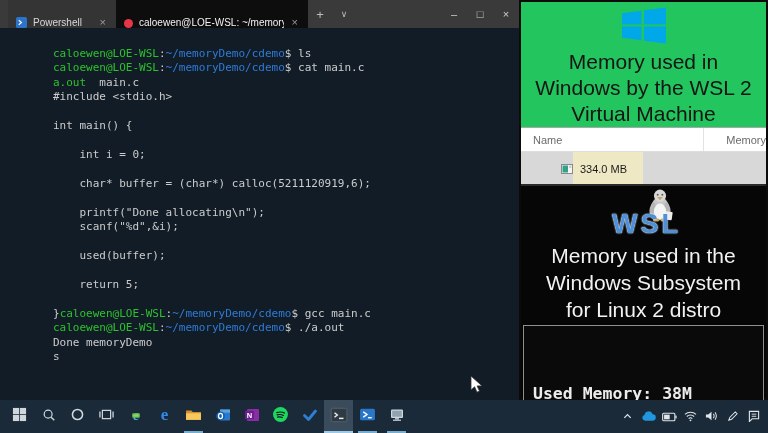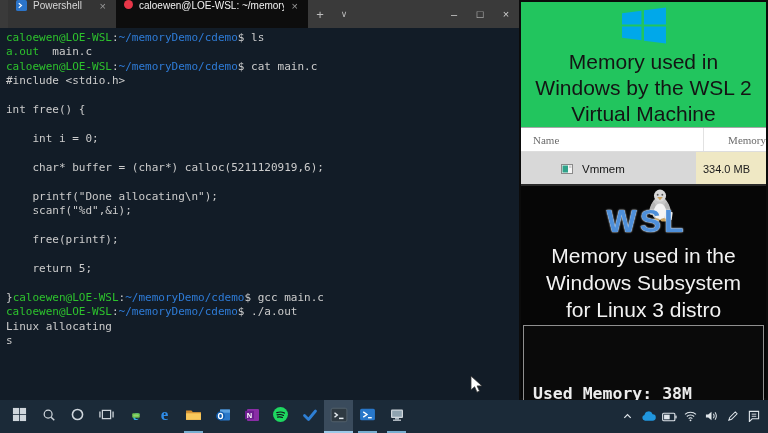--- a/index.html
+++ b/index.html
@@ -2,54 +2,54 @@
 <html style="--terminal-bg: #121c27; --terminal-fg: #cccccc; --terminal-green: #2dc22d; --terminal-blue: #2e7bd6; --windows-blue: #00a8ea; --wsl-blue: #4e8fd9; --memory-cell: #efe8c4; --taskbar-bg: #1b2a38;"><head>
 <meta charset="utf-8">
 <style>
   html,body{margin:0;padding:0;background:#000;}
   #screen{position:relative;width:768px;height:433px;background:#000;overflow:hidden;
           font-family:"Liberation Sans",sans-serif;}
 
   
   #terminal{position:absolute;left:0;top:0;width:519px;height:400px;background:var(--terminal-bg,#121c27);}
   #titlebar{position:relative;height:28px;background:#3a3a3a;display:flex;align-items:stretch;padding-left:8px;box-sizing:border-box;}
-  .tab{display:flex;align-items:flex-start;gap:6px;padding:0 8px;font-size:10px;color:#d8d8d8;max-width:180px;white-space:nowrap;overflow:hidden;}
+  .tab{display:flex;align-items:flex-end;gap:6px;padding:0 8px;font-size:10px;color:#d8d8d8;max-width:180px;white-space:nowrap;overflow:hidden;}
   .tab.inactive{background:#343434;width:92px;}
   .tab.active{background:#0d0d0d;color:#f2f2f2;width:176px;}
   .tablabel{overflow:hidden;text-overflow:clip;flex:1;}
   .tabclose{color:#9a9a9a;font-size:11px;padding:0 2px;flex:none;}
   .ps-tab-ico{flex:none;display:inline-flex;}
   .wsl-tab-ico{flex:none;width:9px;height:9px;border-radius:50%;background:#e73648;}
   .tbtn{width:24px;display:flex;align-items:center;justify-content:center;color:#bdbdbd;font-size:13px;}
   .tbtn.small{font-size:9px;}
   #wincontrols{position:absolute;right:0;top:0;height:28px;display:flex;}
   .wc{width:26px;height:28px;display:flex;align-items:center;justify-content:center;color:#cfcfcf;font-size:11px;}
-  #termbody{padding:3px 0 0 6px;font-family:"DejaVu Sans Mono",monospace;font-size:11px;line-height:14.45px;}
+  #termbody{padding:19px 0 0 6px;font-family:"DejaVu Sans Mono",monospace;font-size:11px;line-height:14.45px;margin-left:47px;}
   .tline{white-space:pre;height:14.45px;}
   .c-g{color:var(--terminal-green,#2dc22d);}
   .c-b{color:var(--terminal-blue,#2e7bd6);}
   .c-w{color:var(--terminal-fg,#cccccc);}
 
   
   #panel{position:absolute;left:519px;top:0;width:249px;height:400px;box-sizing:border-box;border:2px solid #0b0b0b;background:#050505;display:flex;flex-direction:column;}
   .sec-windows{background:#22c55e;height:129px;text-align:center;padding-top:5px;box-sizing:border-box;}
   .winlogo{display:inline-block;margin-bottom:1px;}
   .ptitle{font-size:21px;line-height:26px;color:#141414;margin:0 auto;max-width:228px;}
   .sec-table{background:#fff;height:57px;border-top:1px solid #a8a8a8;box-sizing:border-box;font-size:11px;}
-  .thead{height:23px;display:flex;align-items:center;color:#6b6b6b;border-bottom:1px solid #ddd;font-family:Liberation Serif, serif;}
+  .thead{height:23px;display:flex;align-items:center;color:#6b6b6b;border-bottom:1px solid #ddd;}
   .th-name{flex:1;padding-left:12px;}
   .th-mem{width:62px;text-align:right;border-left:1px solid #e2e2e2;height:100%;display:flex;align-items:center;justify-content:flex-end;}
   .trow{height:33px;background:#d8d8d8;display:flex;align-items:center;}
   .row-ico{margin-left:40px;display:inline-flex;}
   .row-name{margin-left:9px;color:#161616;font-size:11.5px;flex:1;}
   .mem-cell{width:70px;height:100%;background:var(--memory-cell,#efe8c4);display:flex;align-items:center;justify-content:flex-end;padding-right:16px;box-sizing:border-box;color:#1c1c1c;}
   .sec-wsl{background:#060606;height:146px;border-top:2px solid #2a2a2a;box-sizing:border-box;text-align:center;}
   .wsl-logo{position:relative;height:56px;}
   .tux{position:absolute;left:50%;top:2px;margin-left:2px;}
-  .wsl-word{position:absolute;left:6px;right:0;bottom:2px;font-size:32px;font-weight:bold;letter-spacing:3px;color:var(--wsl-blue,#4e8fd9);text-shadow:0 0 2px #e8f1fb,0 0 1px #ffffff;}
+  .wsl-word{position:absolute;left:6px;right:0;bottom:2px;font-size:27px;font-weight:bold;letter-spacing:3px;color:var(--wsl-blue,#4e8fd9);text-shadow:0 0 2px #e8f1fb,0 0 1px #ffffff;}
   .wtitle{font-size:21px;line-height:27px;color:#f2f2f2;margin:0 auto;max-width:218px;}
   .sec-stats{flex:1;background:#0a0a0a;border:1px solid #8f8f8f;margin:2px;padding:3px 9px;font-family:"DejaVu Sans Mono",monospace;font-size:16.5px;font-weight:bold;line-height:26px;color:#ececec;white-space:pre;text-align:left;}
 
   
   #taskbar{position:absolute;left:0;top:400px;width:768px;height:33px;background:var(--taskbar-bg,#1b2a38);display:flex;}
   #tb-left{display:flex;padding-left:5px;}
   .tbi{position:relative;width:29px;height:33px;display:flex;align-items:center;justify-content:center;}
   .tbi.active{background:#3a4b5c;}
   .tbi.running::after{content:'';position:absolute;left:5px;right:5px;bottom:0;height:2px;background:#77aed0;}
   .tbi.active.running::after{left:0;right:0;background:#9cc9e8;}
@@ -84,40 +84,40 @@
       <div class="tbtn">+</div>
       <div class="tbtn small">∨</div>
       <div id="wincontrols">
         <span class="wc">–</span>
         <span class="wc">□</span>
         <span class="wc">×</span>
       </div>
     </div>
     <div id="termbody">
         <div class="tline"><span class="c-g">caloewen@LOE-WSL</span><span class="c-w">:</span><span class="c-b">~/memoryDemo/cdemo</span><span class="c-w">$ </span><span class="c-w">ls</span></div>
+        <div class="tline"><span class="c-g">caloewen@LOE-WSL</span><span class="c-w">:</span><span class="c-b">~/memoryDemo/cdemo</span><span class="c-w">$ </span><span class="c-w">cat main.c</span></div>
         <div class="tline"><span class="c-g">a.out</span><span class="c-w">  main.c</span></div>
-        <div class="tline"><span class="c-g">caloewen@LOE-WSL</span><span class="c-w">:</span><span class="c-b">~/memoryDemo/cdemo</span><span class="c-w">$ </span><span class="c-w">cat main.c</span></div>
         <div class="tline"><span class="c-w">#include &lt;stdio.h&gt;</span></div>
         <div class="tline">&nbsp;</div>
-        <div class="tline"><span class="c-w">int free() {</span></div>
+        <div class="tline"><span class="c-w">int main() {</span></div>
         <div class="tline">&nbsp;</div>
         <div class="tline"><span class="c-w">    int i = 0;</span></div>
         <div class="tline">&nbsp;</div>
         <div class="tline"><span class="c-w">    char* buffer = (char*) calloc(5211120919,6);</span></div>
         <div class="tline">&nbsp;</div>
         <div class="tline"><span class="c-w">    printf("Done allocating\n");</span></div>
         <div class="tline"><span class="c-w">    scanf("%d",&amp;i);</span></div>
         <div class="tline">&nbsp;</div>
-        <div class="tline"><span class="c-w">    free(printf);</span></div>
+        <div class="tline"><span class="c-w">    used(buffer);</span></div>
         <div class="tline">&nbsp;</div>
         <div class="tline"><span class="c-w">    return 5;</span></div>
         <div class="tline">&nbsp;</div>
         <div class="tline"><span class="c-w">}</span><span class="c-g">caloewen@LOE-WSL</span><span class="c-w">:</span><span class="c-b">~/memoryDemo/cdemo</span><span class="c-w">$ </span><span class="c-w">gcc main.c</span></div>
         <div class="tline"><span class="c-g">caloewen@LOE-WSL</span><span class="c-w">:</span><span class="c-b">~/memoryDemo/cdemo</span><span class="c-w">$ </span><span class="c-w">./a.out</span></div>
-        <div class="tline"><span class="c-w">Linux allocating</span></div>
+        <div class="tline"><span class="c-w">Done memoryDemo</span></div>
         <div class="tline"><span class="c-w">s</span></div>
       </div>
   </div>
 
   <div id="panel">
     <div class="sec-windows">
       <span class="winlogo">
         <svg viewBox="0 0 90 72" width="46" height="37">
             <g fill="#00a8ea">
               <polygon points="2,12 40,7 40,34 2,34"></polygon>
@@ -136,21 +136,20 @@
         <span class="th-mem">Memory</span>
       </div>
       <div class="trow">
         <span class="row-ico">
           <svg viewBox="0 0 12 12" width="12" height="12">
               <rect x="0.5" y="1.5" width="11" height="9" fill="#f5f5f5" stroke="#8a8a8a"></rect>
               <rect x="1.5" y="2.5" width="5.5" height="7" fill="#2fa289"></rect>
               <rect x="8" y="2.5" width="2.5" height="2.5" fill="#cfcfcf"></rect>
             </svg>
         </span>
-        <span class="row-name">Vmmem</span>
         <span class="mem-cell">334.0 MB</span>
       </div>
     </div>
 
     <div class="sec-wsl">
       <div class="wsl-logo">
         <span class="tux">
           <svg viewBox="0 0 30 36" width="28" height="34">
             <ellipse cx="15" cy="22" rx="10" ry="12" fill="#c7c7c7"></ellipse>
             <ellipse cx="7" cy="22" rx="3" ry="7" fill="#b5b5b5" transform="rotate(14 7 22)"></ellipse>
@@ -160,21 +159,21 @@
             <circle cx="12.5" cy="7" r="1" fill="#555"></circle>
               <circle cx="17.5" cy="7" r="1" fill="#555"></circle>
             <polygon points="12,9.5 18,9.5 15,13" fill="#c9a15e"></polygon>
             <rect x="20" y="25" width="8" height="9" rx="1" fill="#ededed" transform="rotate(8 24 30)"></rect>
             <ellipse cx="11" cy="34" rx="3.5" ry="1.8" fill="#c9a15e"></ellipse>
               <ellipse cx="19" cy="34" rx="3.5" ry="1.8" fill="#c9a15e"></ellipse>
           </svg>
         </span>
         <div class="wsl-word">WSL</div>
       </div>
-      <div class="wtitle">Memory used in the Windows Subsystem for Linux 3 distro</div>
+      <div class="wtitle">Memory used in the Windows Subsystem for Linux 2 distro</div>
     </div>
 
     <div class="sec-stats">
       <div>Used Memory: 38M</div>
       
     </div>
   </div>
 
   <div id="taskbar">
     <div id="tb-left">

